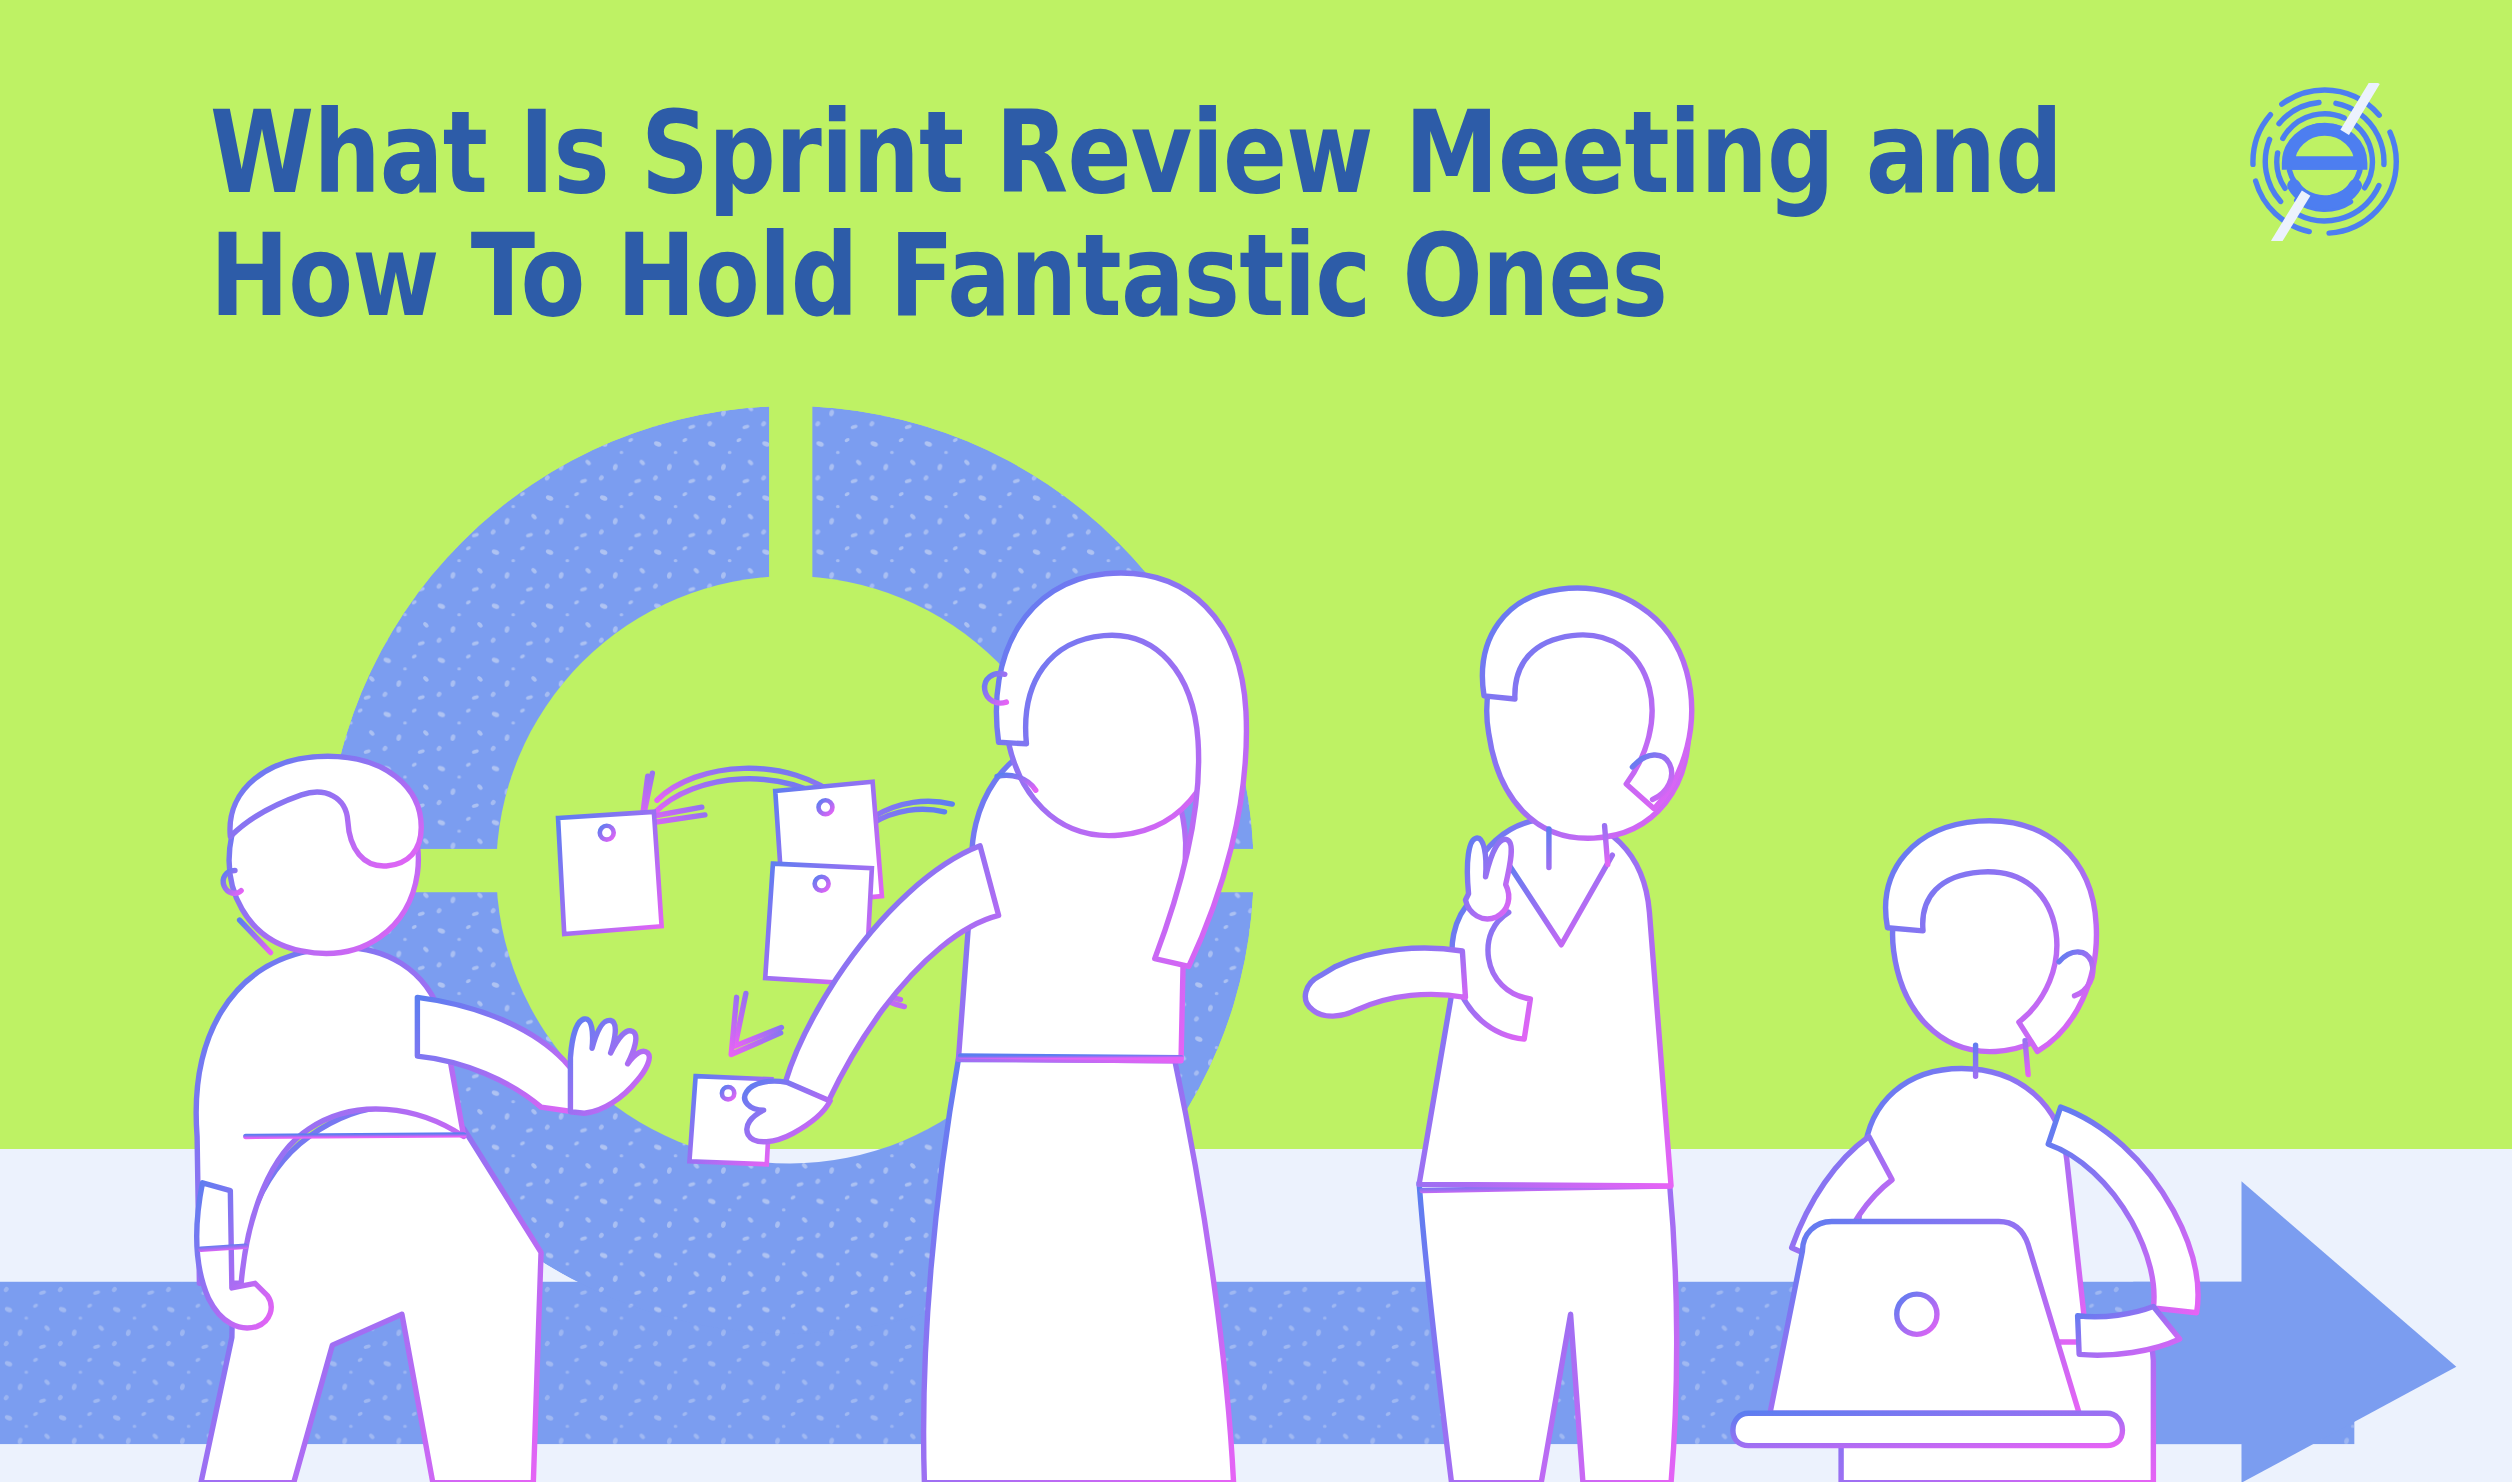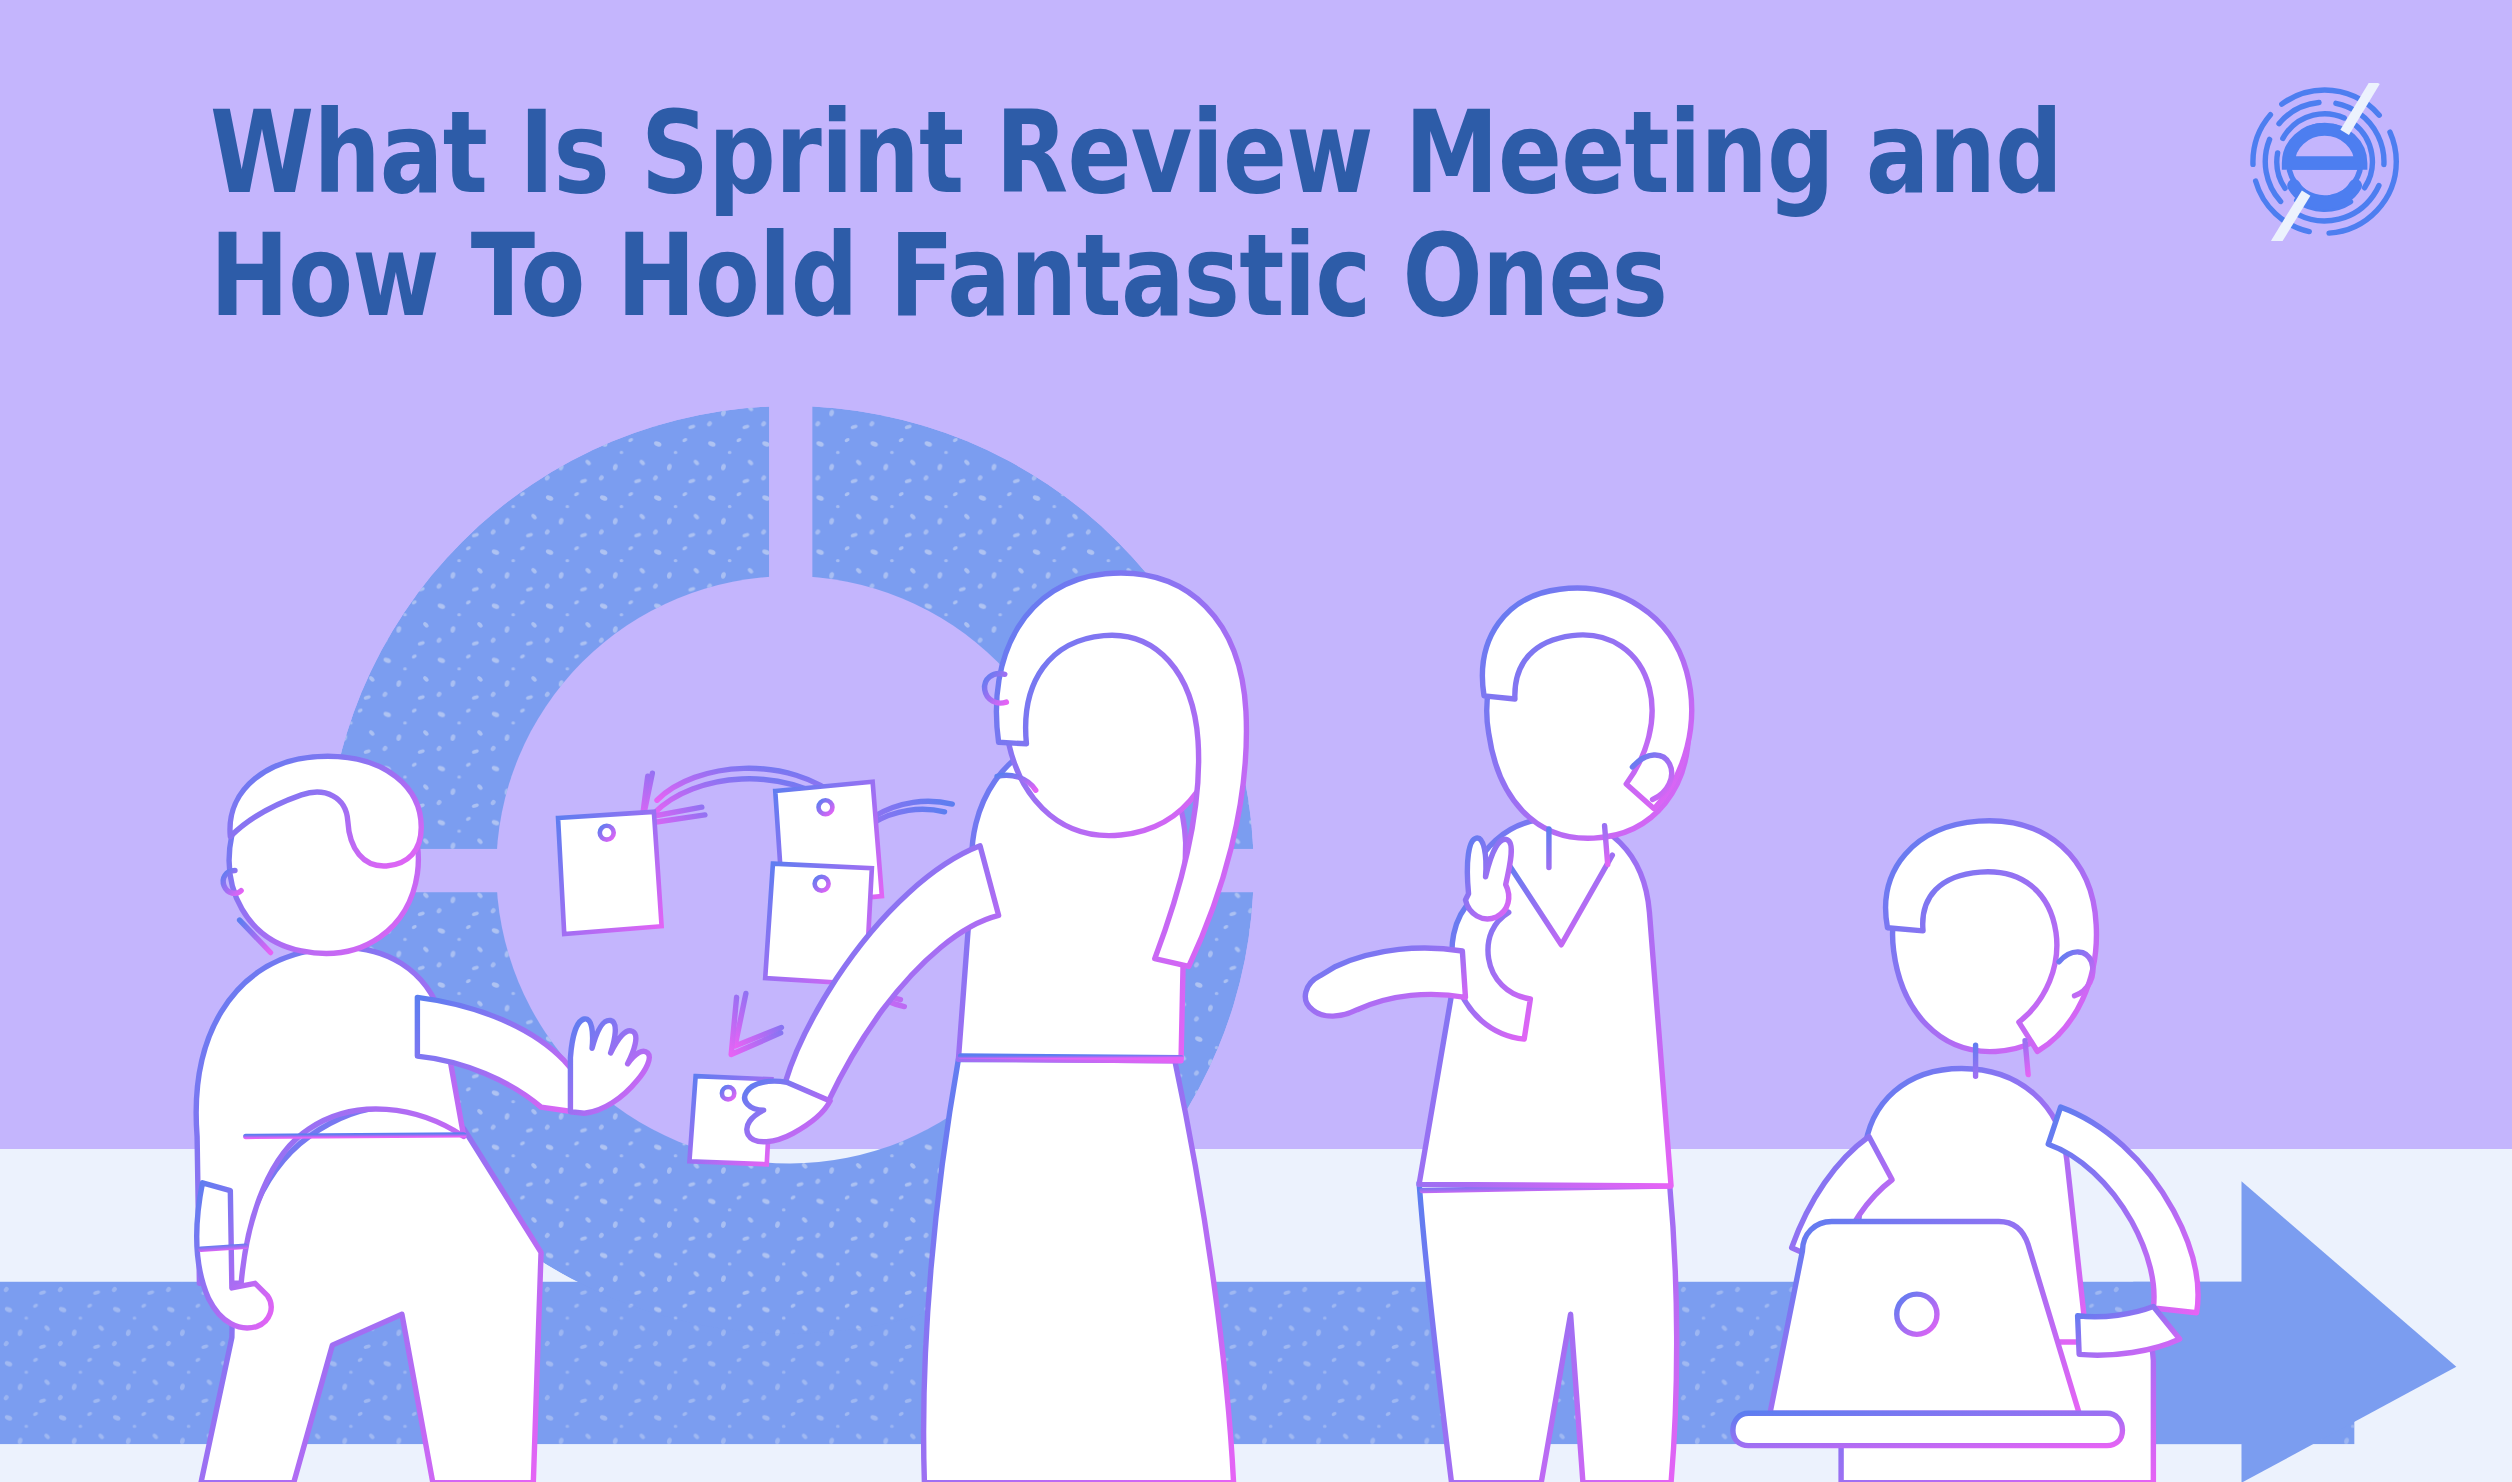--- a/index.html
+++ b/index.html
@@ -6,21 +6,21 @@
   html,body { background:#ecf2fd; }
   body {
     width:2512px; height:1483px;
     position:relative; overflow:hidden;
     font-family:"Liberation Sans", sans-serif;
     background:#ecf2fd;
   }
   #stage {
     position:absolute; inset:0;
     width:2512px; height:1149px;
-    background:#c4b5fd;
+    background:#bef264;
   }
   .hero-title {
     position:absolute;
     left:210px; top:91px;
     width:1932px;
     color:#2d5ca8;
     font-family:"DejaVu Sans Condensed","Liberation Sans Narrow","Liberation Sans",sans-serif;
     font-weight:bold;
     font-size:114px;
     line-height:1.08;

